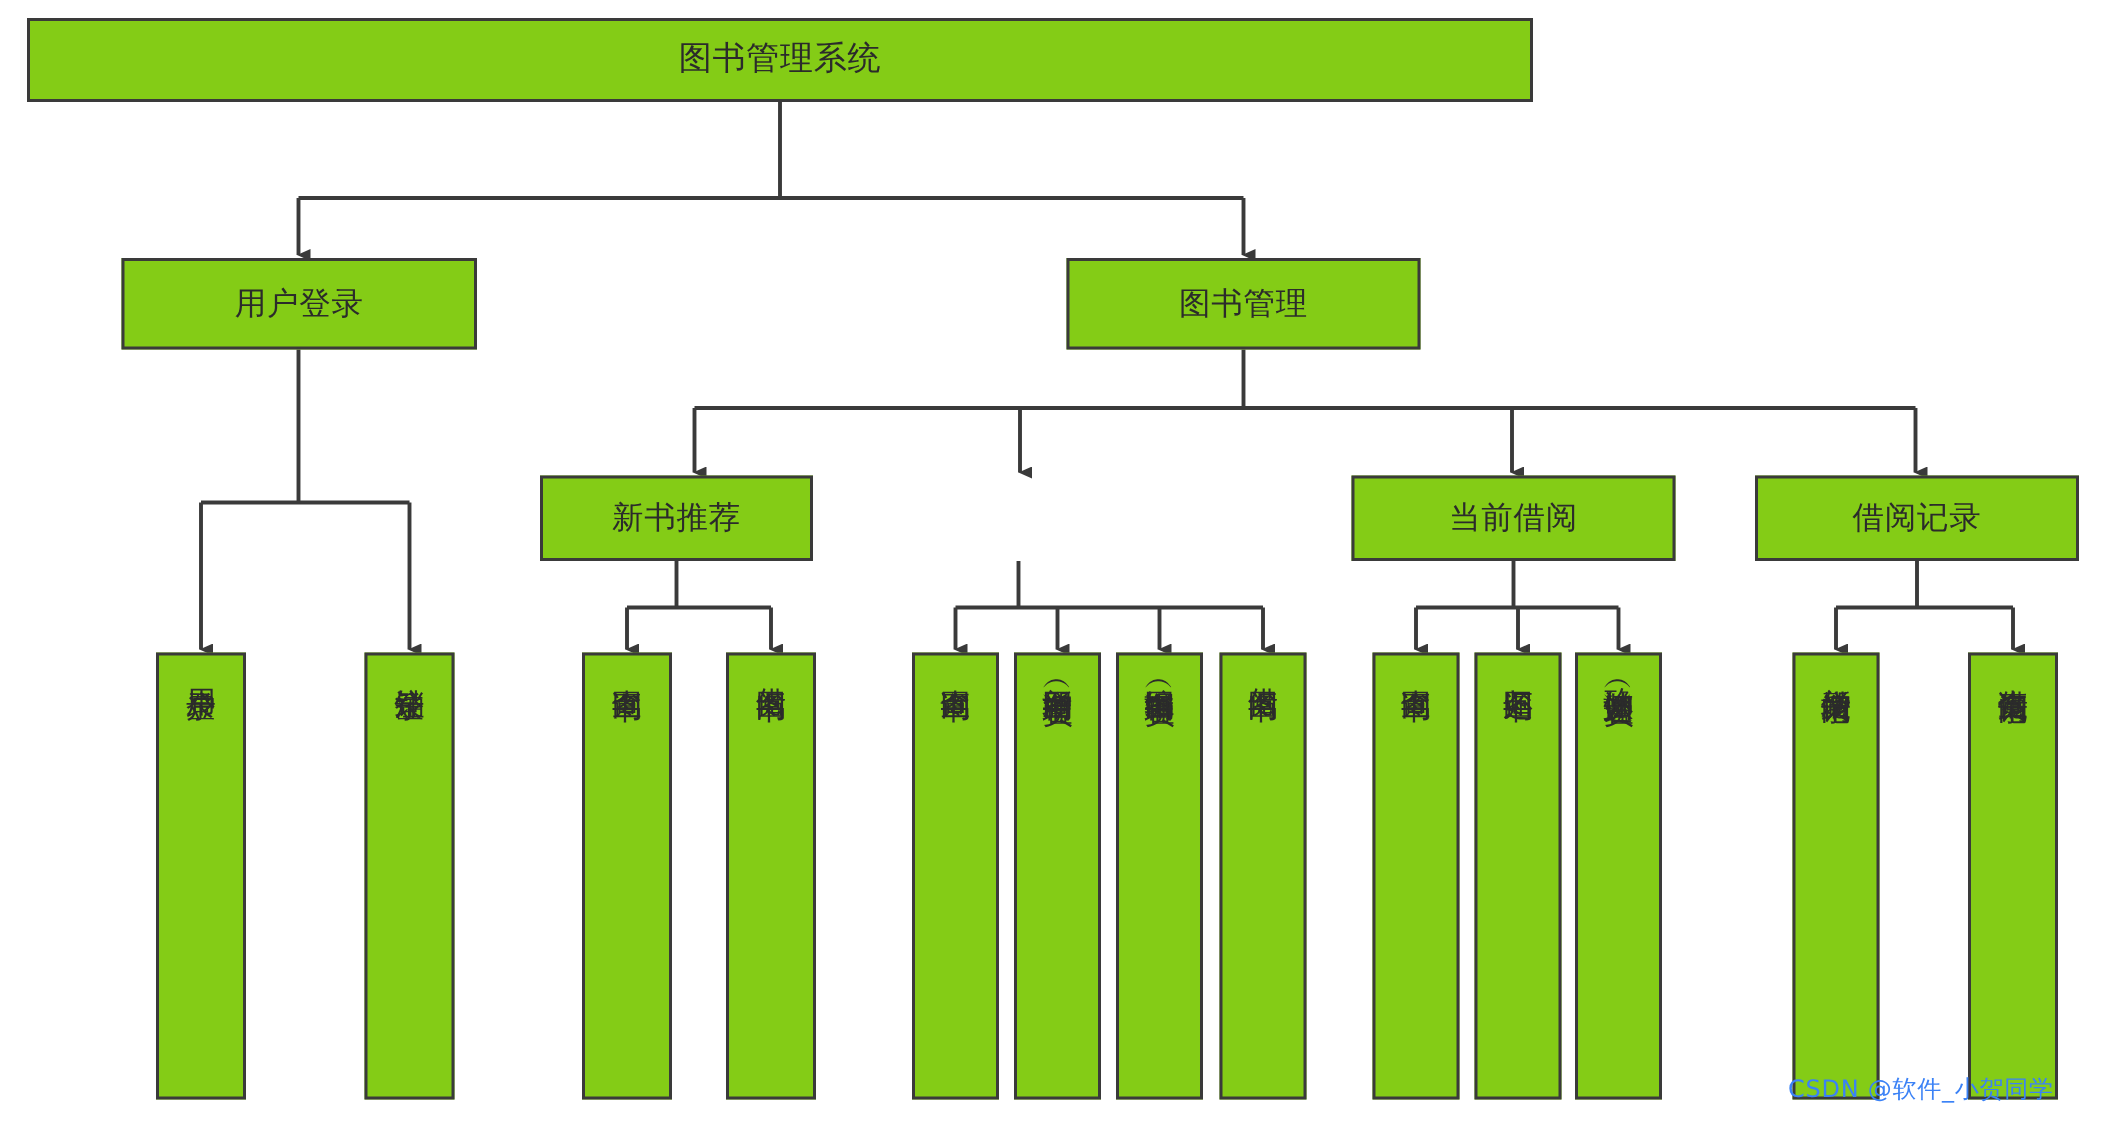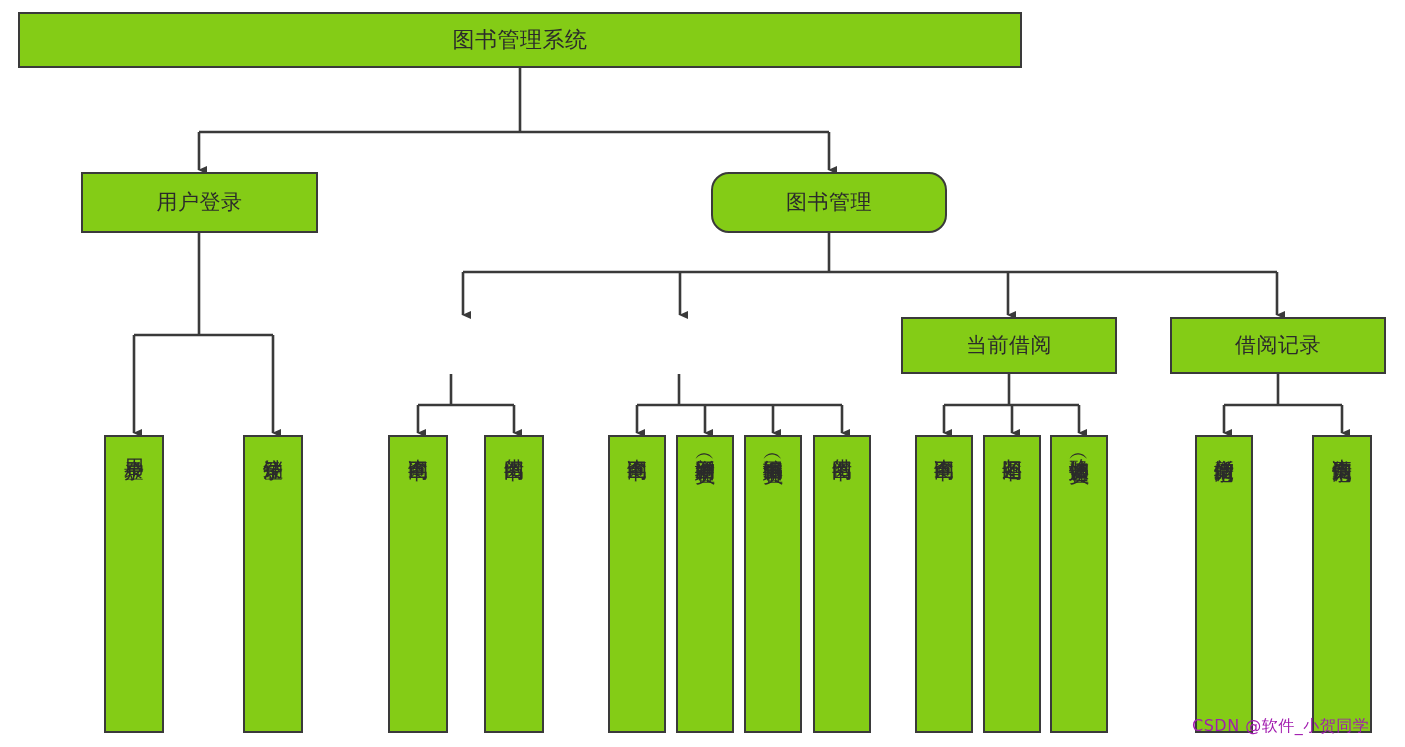--- a/index.html
+++ b/index.html
@@ -50,21 +50,21 @@
     text-orientation: upright;
     font-size: 20px;
     line-height: 1.45;
     letter-spacing: 1px;
     color: #2b2b2b;
     white-space: nowrap;
   }
   .watermark {
     position: absolute;
     font-size: 16px;
-    color: #a21caf;
+    color: #3b82f6;
     white-space: nowrap;
     letter-spacing: 0.5px;
     user-select: none;
     text-align: center;
   }
 </style>
 </head>
 <body>
 
 <div id="canvas">
@@ -112,24 +112,27 @@
       </g>
   </svg>
 
   <div class="node node-h node-root" id="tpl-root" style="left: 18px; top: 12px; width: 1004px; height: 56px;">
     <span>图书管理系统</span>
   </div>
 
   <div class="node node-h" id="tpl-l1-0" style="left: 81px; top: 172px; width: 237px; height: 61px;">
     <span>用户登录</span>
   </div>
-  <div class="node node-h" id="tpl-l1-1" style="left: 711px; top: 172px; width: 236px; height: 61px; border-radius: 18px;">
+  <div class="node node-h" id="tpl-l1-1" style="left: 711px; top: 172px; width: 236px; height: 61px;">
     <span>图书管理</span>
   </div>
 
+  <div class="node node-h" id="tpl-l2-0" style="left: 360px; top: 317px; width: 182px; height: 57px;">
+    <span>新书推荐</span>
+  </div>
   <div class="node node-h" id="tpl-l2-2" style="left: 901px; top: 317px; width: 216px; height: 57px;">
     <span>当前借阅</span>
   </div>
   <div class="node node-h" id="tpl-l2-3" style="left: 1170px; top: 317px; width: 216px; height: 57px;">
     <span>借阅记录</span>
   </div>
 
   <div class="node node-v" id="tpl-leaf-0" style="left: 104px; top: 435px; width: 60px; height: 298px;">
     <span class="vtext">用户登录</span>
   </div>

